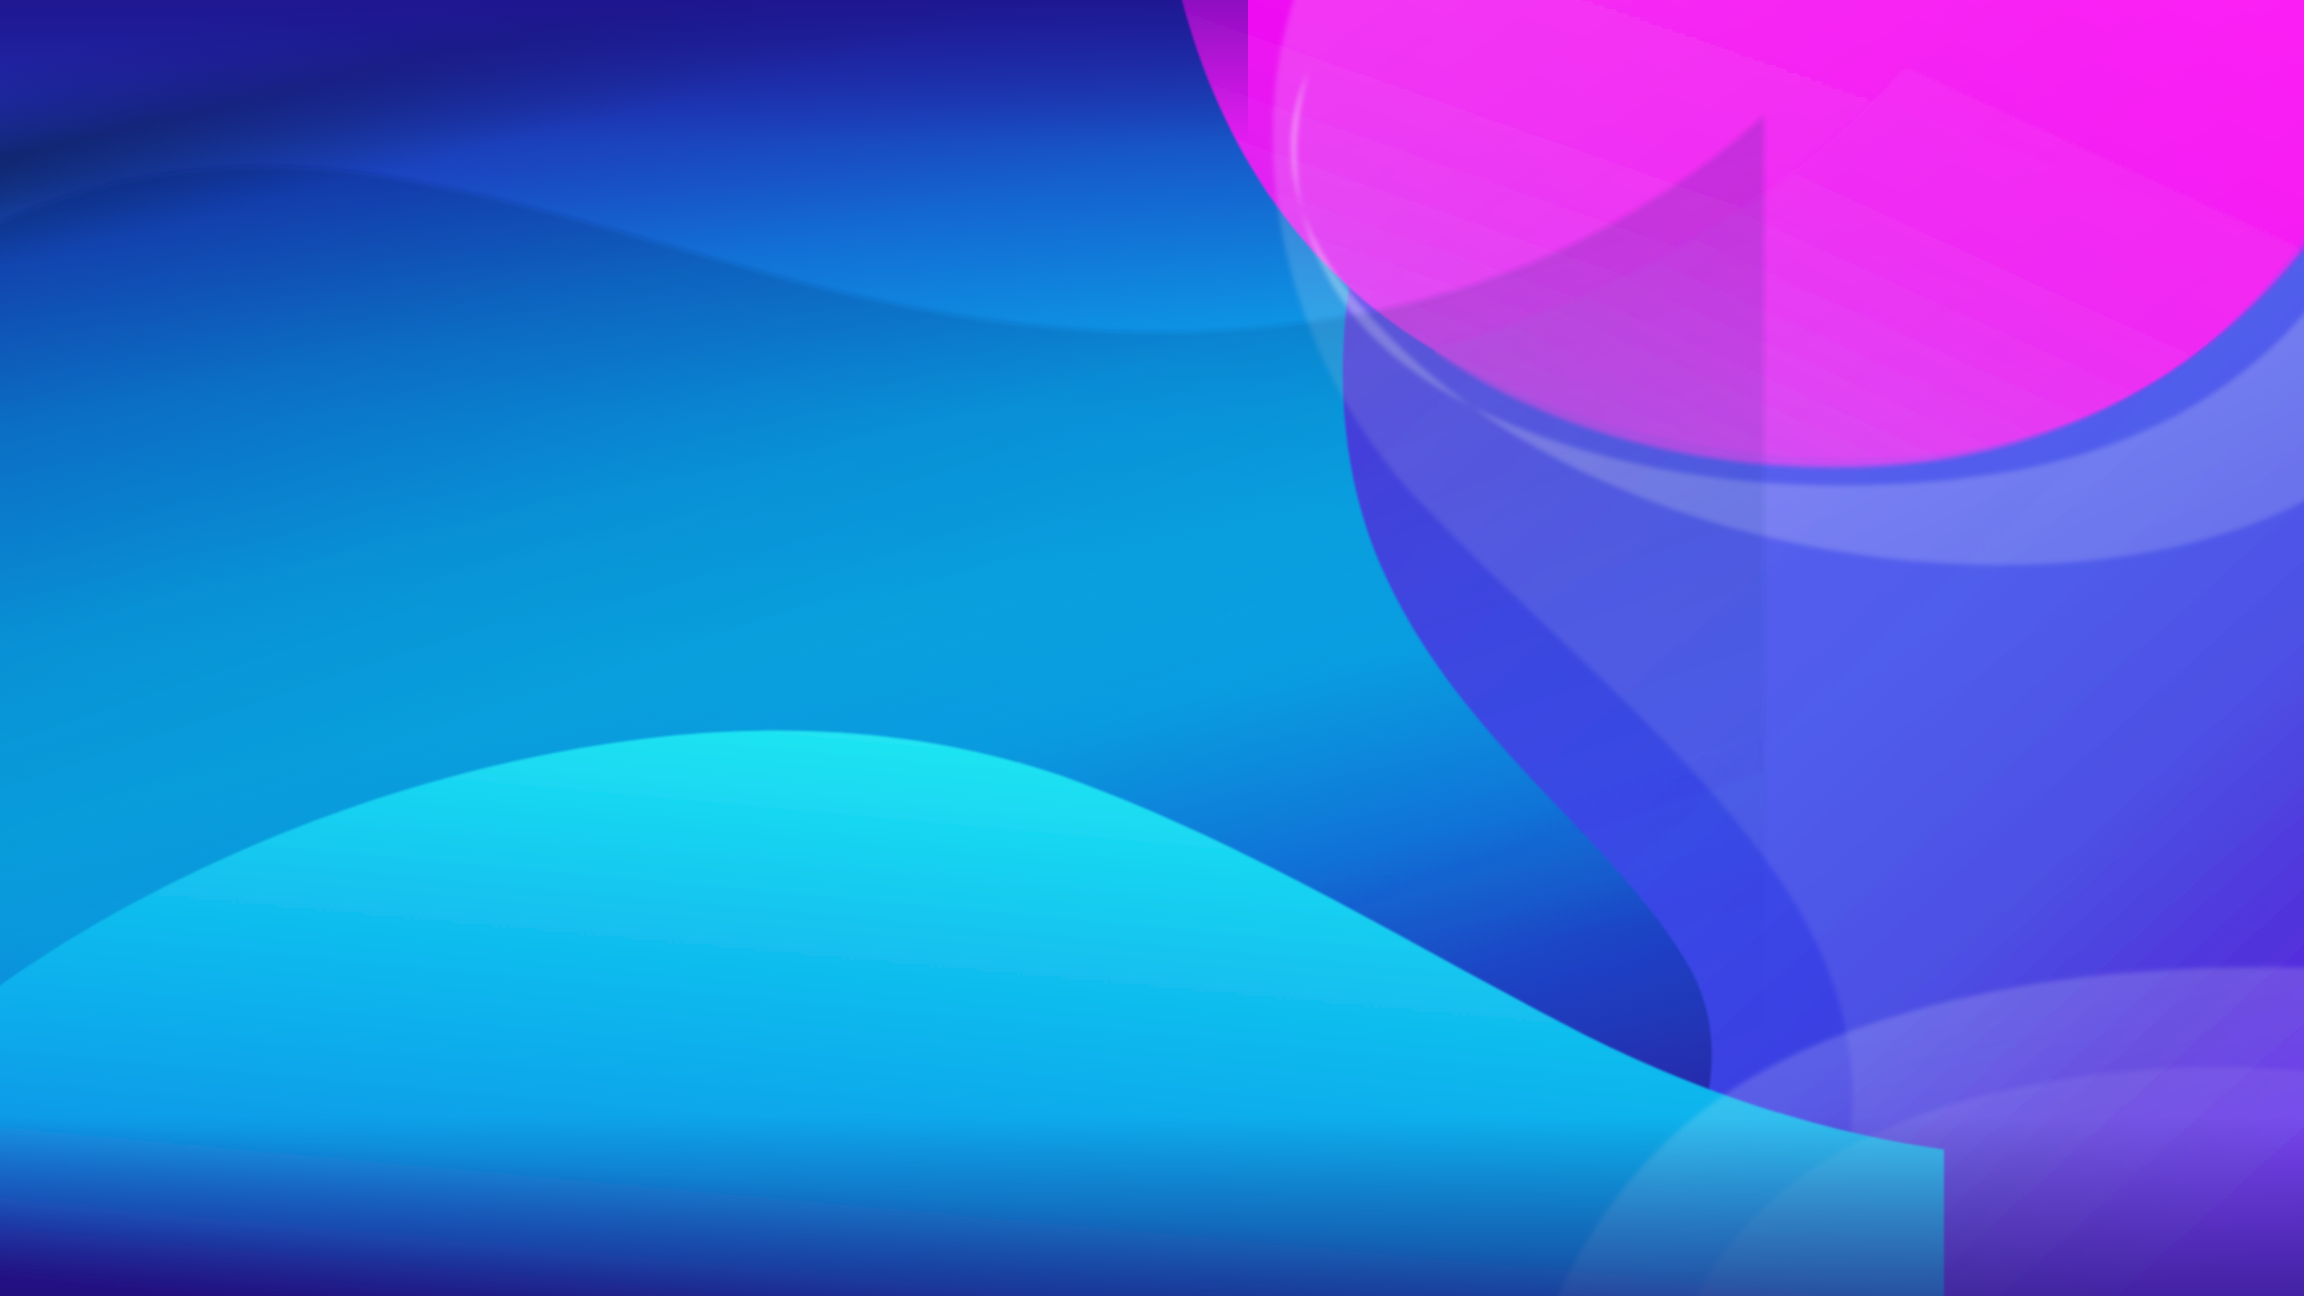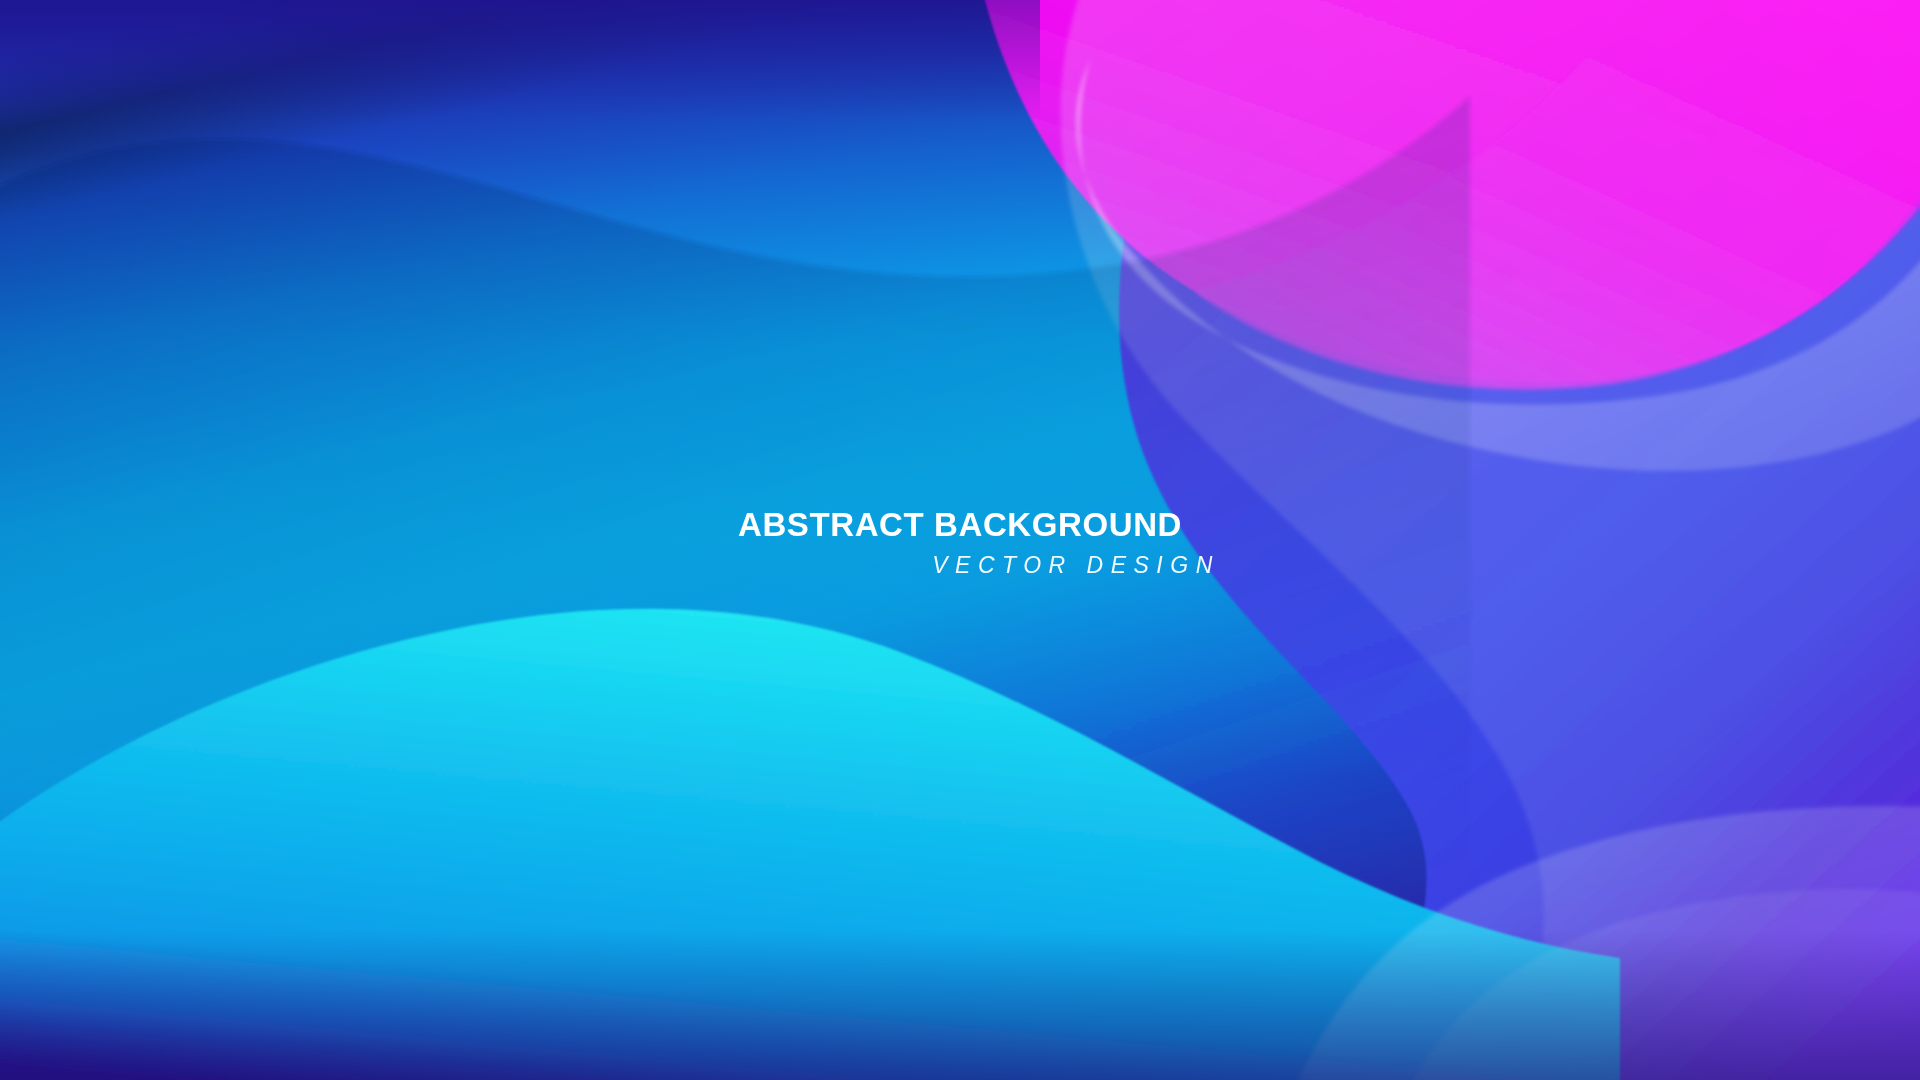--- a/index.html
+++ b/index.html
@@ -236,18 +236,14 @@
 
       <linearGradient id="gTopV" x1="0" y1="0" x2="0" y2="1">
         <stop offset="0" stop-color="#1a0f86" stop-opacity="0.45"></stop>
         <stop offset="1" stop-color="#1a0f86" stop-opacity="0"></stop>
       </linearGradient>
       <rect x="0" y="0" width="1040" height="120" fill="url(#gTopV)"></rect>
 
     </g>
   </svg>
 
-  <div id="text-block">
-    <span class="title">ABSTRACT BACKGROUND</span>
-    <span class="subtitle">VECTOR DESIGN</span>
-  </div>
 
 </div>
 
 </body></html>

